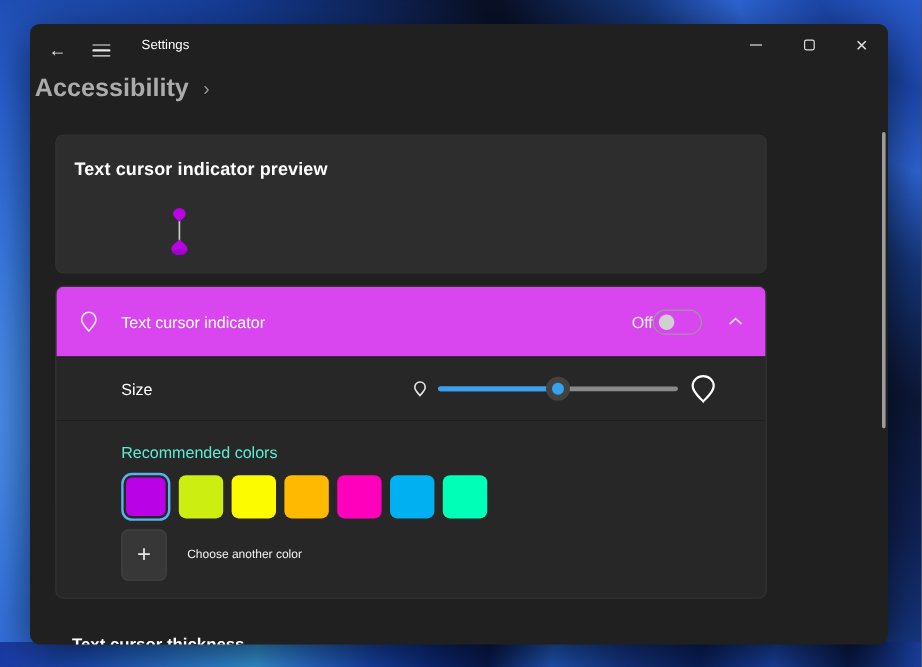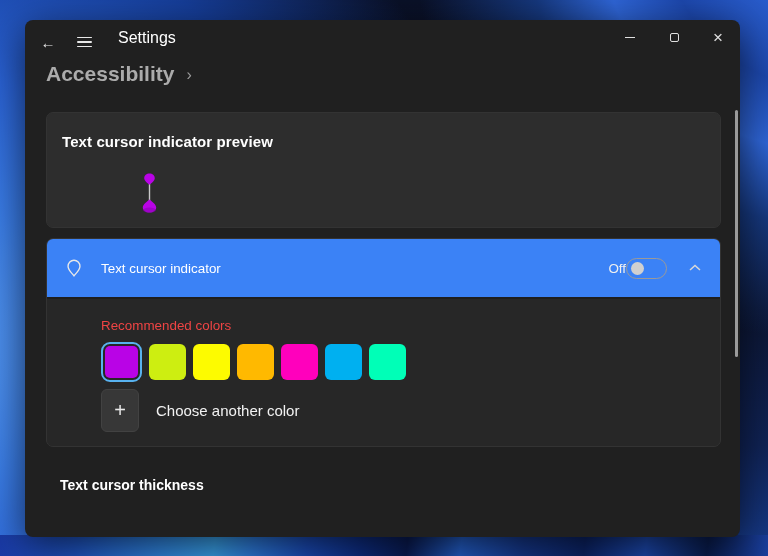--- a/index.html
+++ b/index.html
@@ -35,47 +35,47 @@
   .titlebar { position: relative; height: 36px; }
   .nav-btn {
     position: absolute; top: 9px; width: 28px; height: 26px;
     background: transparent; border: 0; color: #e8e8e8;
     display: flex; align-items: center; justify-content: center; cursor: default;
     border-radius: 4px; font-size: 15px;
   }
   .btn-back { left: 9px; }
   .btn-menu { left: 45px; flex-direction: column; gap: 3px; }
   .btn-menu .bar { width: 15px; height: 1.5px; background: #e8e8e8; border-radius: 1px; }
-  .app-title { position: absolute; left: 93px; top: 0; height: 36px; display: flex; align-items: center; font-size: 16px; color: #ffffff; }
+  .app-title { position: absolute; left: 93px; top: 0; height: 36px; display: flex; align-items: center; font-size: 11px; color: #ffffff; }
 
   .win-controls { position: absolute; right: 0; top: 0; display: flex; }
   .win-btn { width: 44px; height: 34px; background: transparent; border: 0; display: flex; align-items: center; justify-content: center; color: #e0e0e0; }
   .glyph-min { width: 10px; height: 1px; background: #e0e0e0; }
   .glyph-max { width: 9px; height: 9px; border: 1.2px solid #e0e0e0; border-radius: 2px; }
   .glyph-close { font-size: 17px; line-height: 1; font-weight: 300; }
 
   
-  .breadcrumb { position: absolute; left: 21px; top: 42px; display: flex; align-items: center; }
+  .breadcrumb { position: absolute; left: 4px; top: 42px; display: flex; align-items: center; }
   .crumb-parent { font-size: 21px; font-weight: 600; color: #ababab; }
   .crumb-sep { font-size: 16px; color: #9a9a9a; margin: 0 12px; padding-top: 1px; }
   .crumb-current { font-size: 21px; font-weight: 600; color: #ffffff; }
 
   
-  .content { position: absolute; left: 21px; top: 92px; width: 675px; }
+  .content { position: absolute; left: 21px; top: 92px; width: 593px; }
   .card { background: #2d2d2d; border: 1px solid #333333; border-radius: 7px; }
 
   .preview-card { position: relative; height: 116px; padding: 20px 18px 0 15px; }
   .preview-heading { font-size: 15px; font-weight: 700; letter-spacing: 0.1px; }
   .preview-body { margin-top: 13px; font-size: 13.4px; line-height: 21px; color: #d6d6d6; }
 
   .cursor-indicator-overlay { position: absolute; left: 94px; top: 60px; width: 17px; height: 40px; }
 
   
   .group { margin-top: 10px; overflow: hidden; padding: 0; }
-  .row { display: flex; align-items: center; background: #3b82f6; }
+  .row { display: flex; align-items: center; background: #d946ef; }
   .row-header { height: 58px; padding: 0 14px 0 15px; }
   .row-sub { background: #272727; }
   .separator { height: 1px; background: #1e1e1e; }
 
   .row-icon { width: 24px; height: 24px; flex: 0 0 auto; display: flex; align-items: center; justify-content: center; }
   .row-label { margin-left: 15px; font-size: 13.4px; color: #ffffff; }
   .spacer { flex: 1; }
   .toggle-state { font-size: 13.4px; color: #f0f0f0; }
   .toggle {
     width: 41px; height: 21px; border: 1px solid #9a9a9a; border-radius: 11px;
@@ -91,35 +91,35 @@
   .slider .track { position: absolute; left: 0; right: 0; top: 8px; height: 4px; border-radius: 2px; background: #8a8a8a; }
   .slider .fill { position: absolute; left: 0; top: 8px; height: 4px; border-radius: 2px; }
   .slider .thumb {
     position: absolute; top: 0; width: 20px; height: 20px; border-radius: 50%;
     background: #424242; transform: translateX(-50%);
     display: flex; align-items: center; justify-content: center;
   }
   .slider .thumb .dot { width: 10px; height: 10px; border-radius: 50%; }
 
   .row-colors { display: block; padding: 19px 18px 14px 54px; }
-  .colors-heading { font-size: 13.4px; color: #ef4444; }
+  .colors-heading { font-size: 13.4px; color: #5eead4; }
   .swatch-row { display: flex; align-items: center; margin-top: 9px; }
   .swatch { width: 37px; height: 36px; border-radius: 6px; margin-right: 7px; }
   .swatch-selected-wrap {
     border: 2px solid #58b2ef; border-radius: 9px; padding: 2px;
     margin-right: 7px; background: #272727;
   }
   .swatch-selected-wrap .swatch { margin-right: 0; width: 33px; height: 32px; border-radius: 5px; }
   .choose-row { display: flex; align-items: center; margin-top: 7px; }
   .plus-btn {
     width: 38px; height: 43px; border-radius: 6px; background: #373737; border: 1px solid #424242;
     color: #e8e8e8; font-size: 20px; font-weight: 300;
     display: flex; align-items: center; justify-content: center;
   }
-  .choose-label { margin-left: 17px; font-size: 15px; color: #f2f2f2; }
+  .choose-label { margin-left: 17px; font-size: 10px; color: #f2f2f2; }
 
   .next-heading { margin-top: 30px; margin-left: 14px; font-size: 14px; font-weight: 700; color: #ffffff; }
 
   .scrollbar-thumb { position: absolute; right: 2px; top: 90px; width: 3px; height: 247px; background: #9b9b9b; border-radius: 2px; }
 </style>
 </head>
 <body>
 
 <div class="screen">
   <div class="bottom-ribbons"></div>
@@ -182,20 +182,39 @@
           </div>
           <span class="chevron">
             <svg viewBox="0 0 12 8" width="12" height="8">
               <polyline points="1,6 6,1.5 11,6" fill="none" stroke="#d8d8d8" stroke-width="1.5"></polyline>
             </svg>
           </span>
         </div>
 
         <div class="separator"></div>
 
+        <div class="row row-sub row-size">
+          <span class="size-label">Size</span>
+          <span class="spacer"></span>
+          <div class="slider-wrap">
+            <svg viewBox="0 0 24 24" width="16" height="16">
+              <path d="M12 20.5 C10.2 18.2 5.5 14.4 5.5 10.2 C5.5 6.4 8.4 3.5 12 3.5 C15.6 3.5 18.5 6.4 18.5 10.2 C18.5 14.4 13.8 18.2 12 20.5 Z" fill="none" stroke="#e8e8e8" stroke-width="2"></path>
+            </svg>
+            <div class="slider">
+              <div class="track"></div>
+              <div class="fill" style="background-color: rgb(53, 163, 241); width: 50%;"></div>
+              <div class="thumb" style="left: 50%;">
+                <div class="dot" style="background-color: rgb(53, 163, 241);"></div>
+              </div>
+            </div>
+            <svg viewBox="0 0 24 24" width="28" height="28">
+              <path d="M12 21 C10 18.6 4.5 14.6 4.5 10 C4.5 6 7.8 3 12 3 C16.2 3 19.5 6 19.5 10 C19.5 14.6 14 18.6 12 21 Z" fill="none" stroke="#ffffff" stroke-width="1.6"></path>
+            </svg>
+          </div>
+        </div>
 
         <div class="separator"></div>
 
         <div class="row row-sub row-colors">
           <div class="colors-heading">Recommended colors</div>
           <div class="swatch-row">
             <div class="swatch-selected-wrap" style="border-color: rgb(88, 178, 239);">
               <div class="swatch" style="background-color: rgb(185, 3, 230);"></div>
             </div>
             <div class="swatch" style="background-color: rgb(205, 238, 17);"></div>

